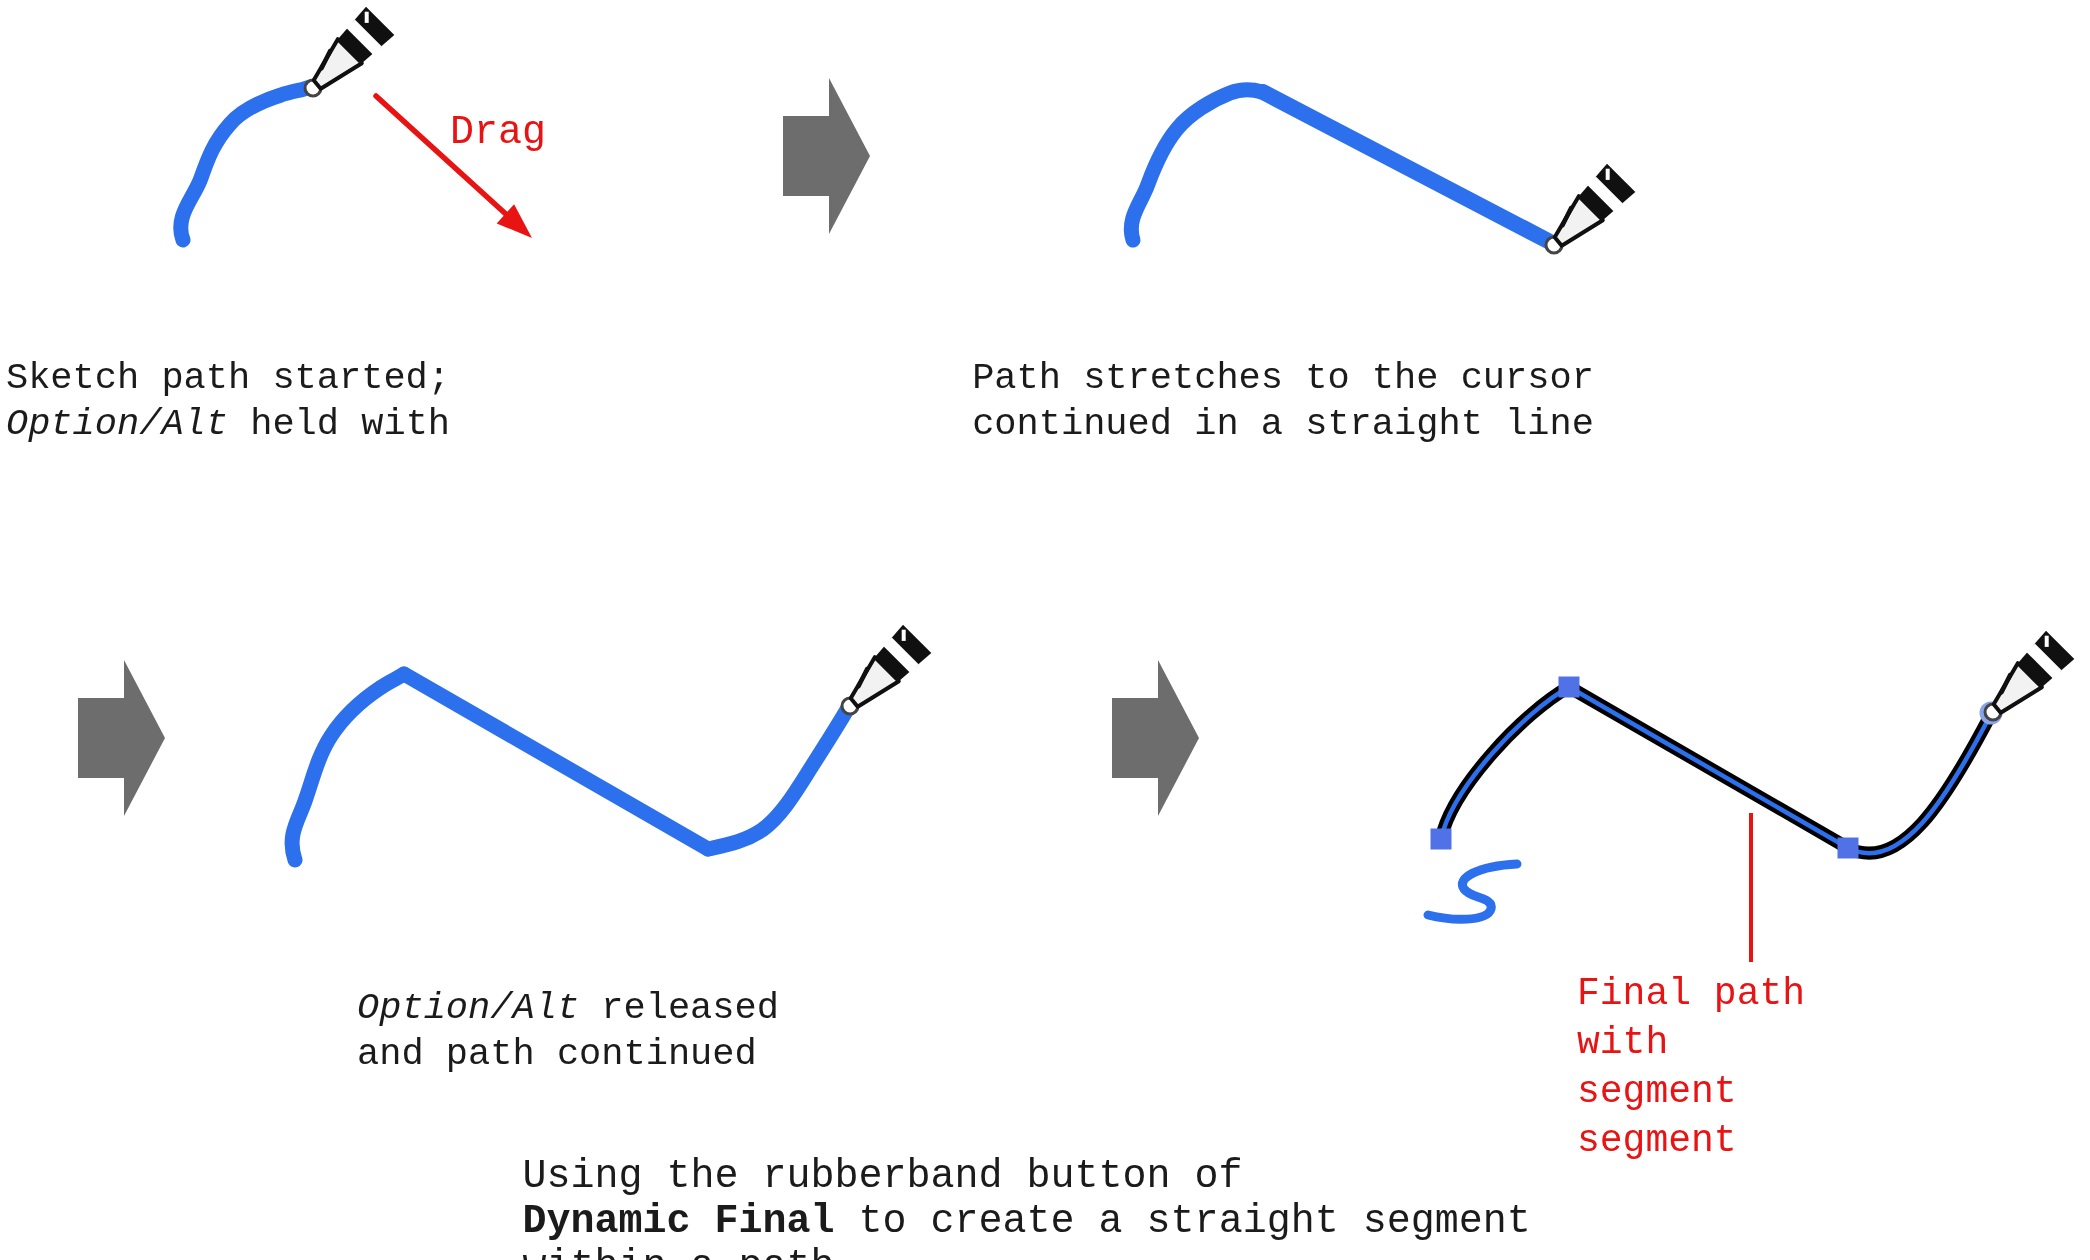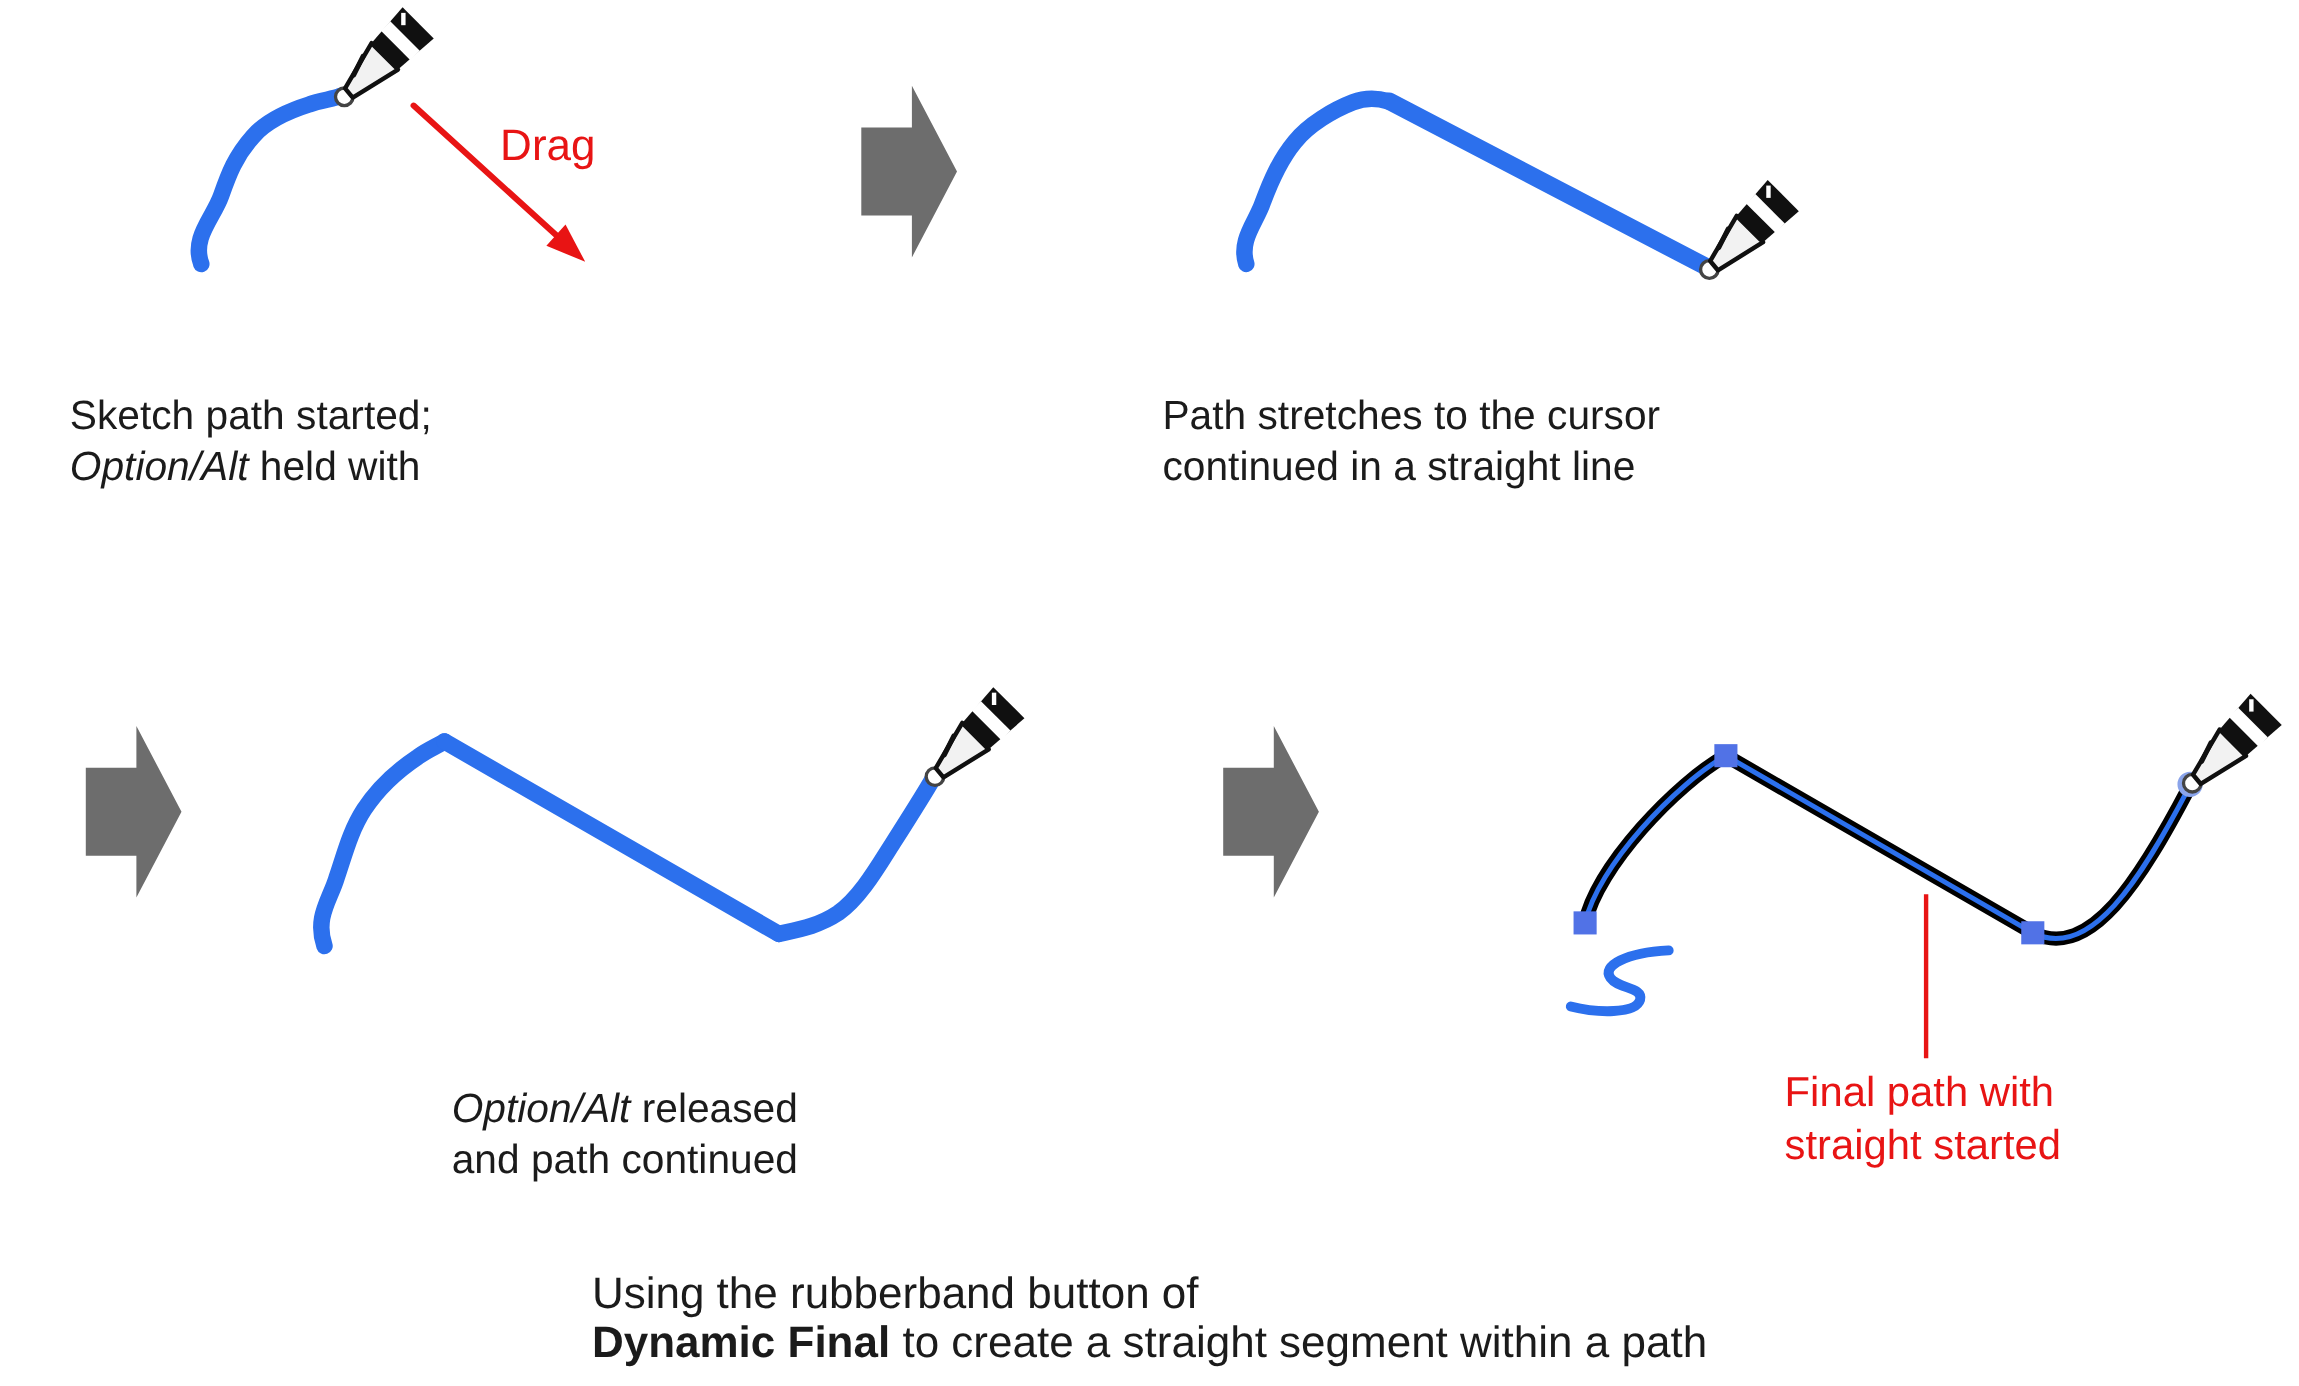--- a/index.html
+++ b/index.html
@@ -9,21 +9,21 @@
     --accent-red:#e81414;
     --text-black:#1b1b1b;
     --bg:#ffffff;
   }
   html,body{margin:0;padding:0;background:var(--bg);}
   .canvas{
     position:relative;
     width:2090px;height:1260px;
     background:var(--bg);
     overflow:hidden;
-    font-family:Liberation Sans, sans-serif;
+    font-family:Liberation Mono, monospace;
     color:var(--text-black);
   }
   svg.art{position:absolute;left:0;top:0;}
   .stroke-blue{stroke:var(--path-blue);}
   .fill-gray{fill:var(--arrow-gray);}
   .stroke-red{stroke:var(--accent-red);}
   .fill-red{fill:var(--accent-red);}
   .fill-anchor{fill:var(--anchor-blue);}
   .label{
     position:absolute;
@@ -108,17 +108,17 @@
 
   <div class="drag-label" style="left:498px;top:110px;">Drag</div>
 
   <div class="label" style="left:228px;top:355px;"><span>Sketch path started;</span><br><span class="it">Option/Alt</span><span> held with</span></div>
 
   <div class="label" style="left:1283px;top:355px;"><span>Path stretches to the cursor</span><br><span>continued in a straight line</span></div>
 
   <div class="label" style="left:568px;top:985px;"><span class="it">Option/Alt</span><span> released</span><br><span>and path continued</span></div>
 
 
-  <div class="label callout-text" style="left:1748px;top:969px;"><span>Final path with</span><br><span>straight started</span></div>
+  <div class="label callout-text" style="left:1748px;top:969px;"><span>Final path with</span><br><span>segment segment</span></div>
 
   <div class="label footer-caption" style="left:1045px;top:1154px;"><span>Using the rubberband button of</span><br><span class="bd">Dynamic Final</span><span> to create a straight segment within a path</span></div>
 
 </div>
 
 </body></html>

